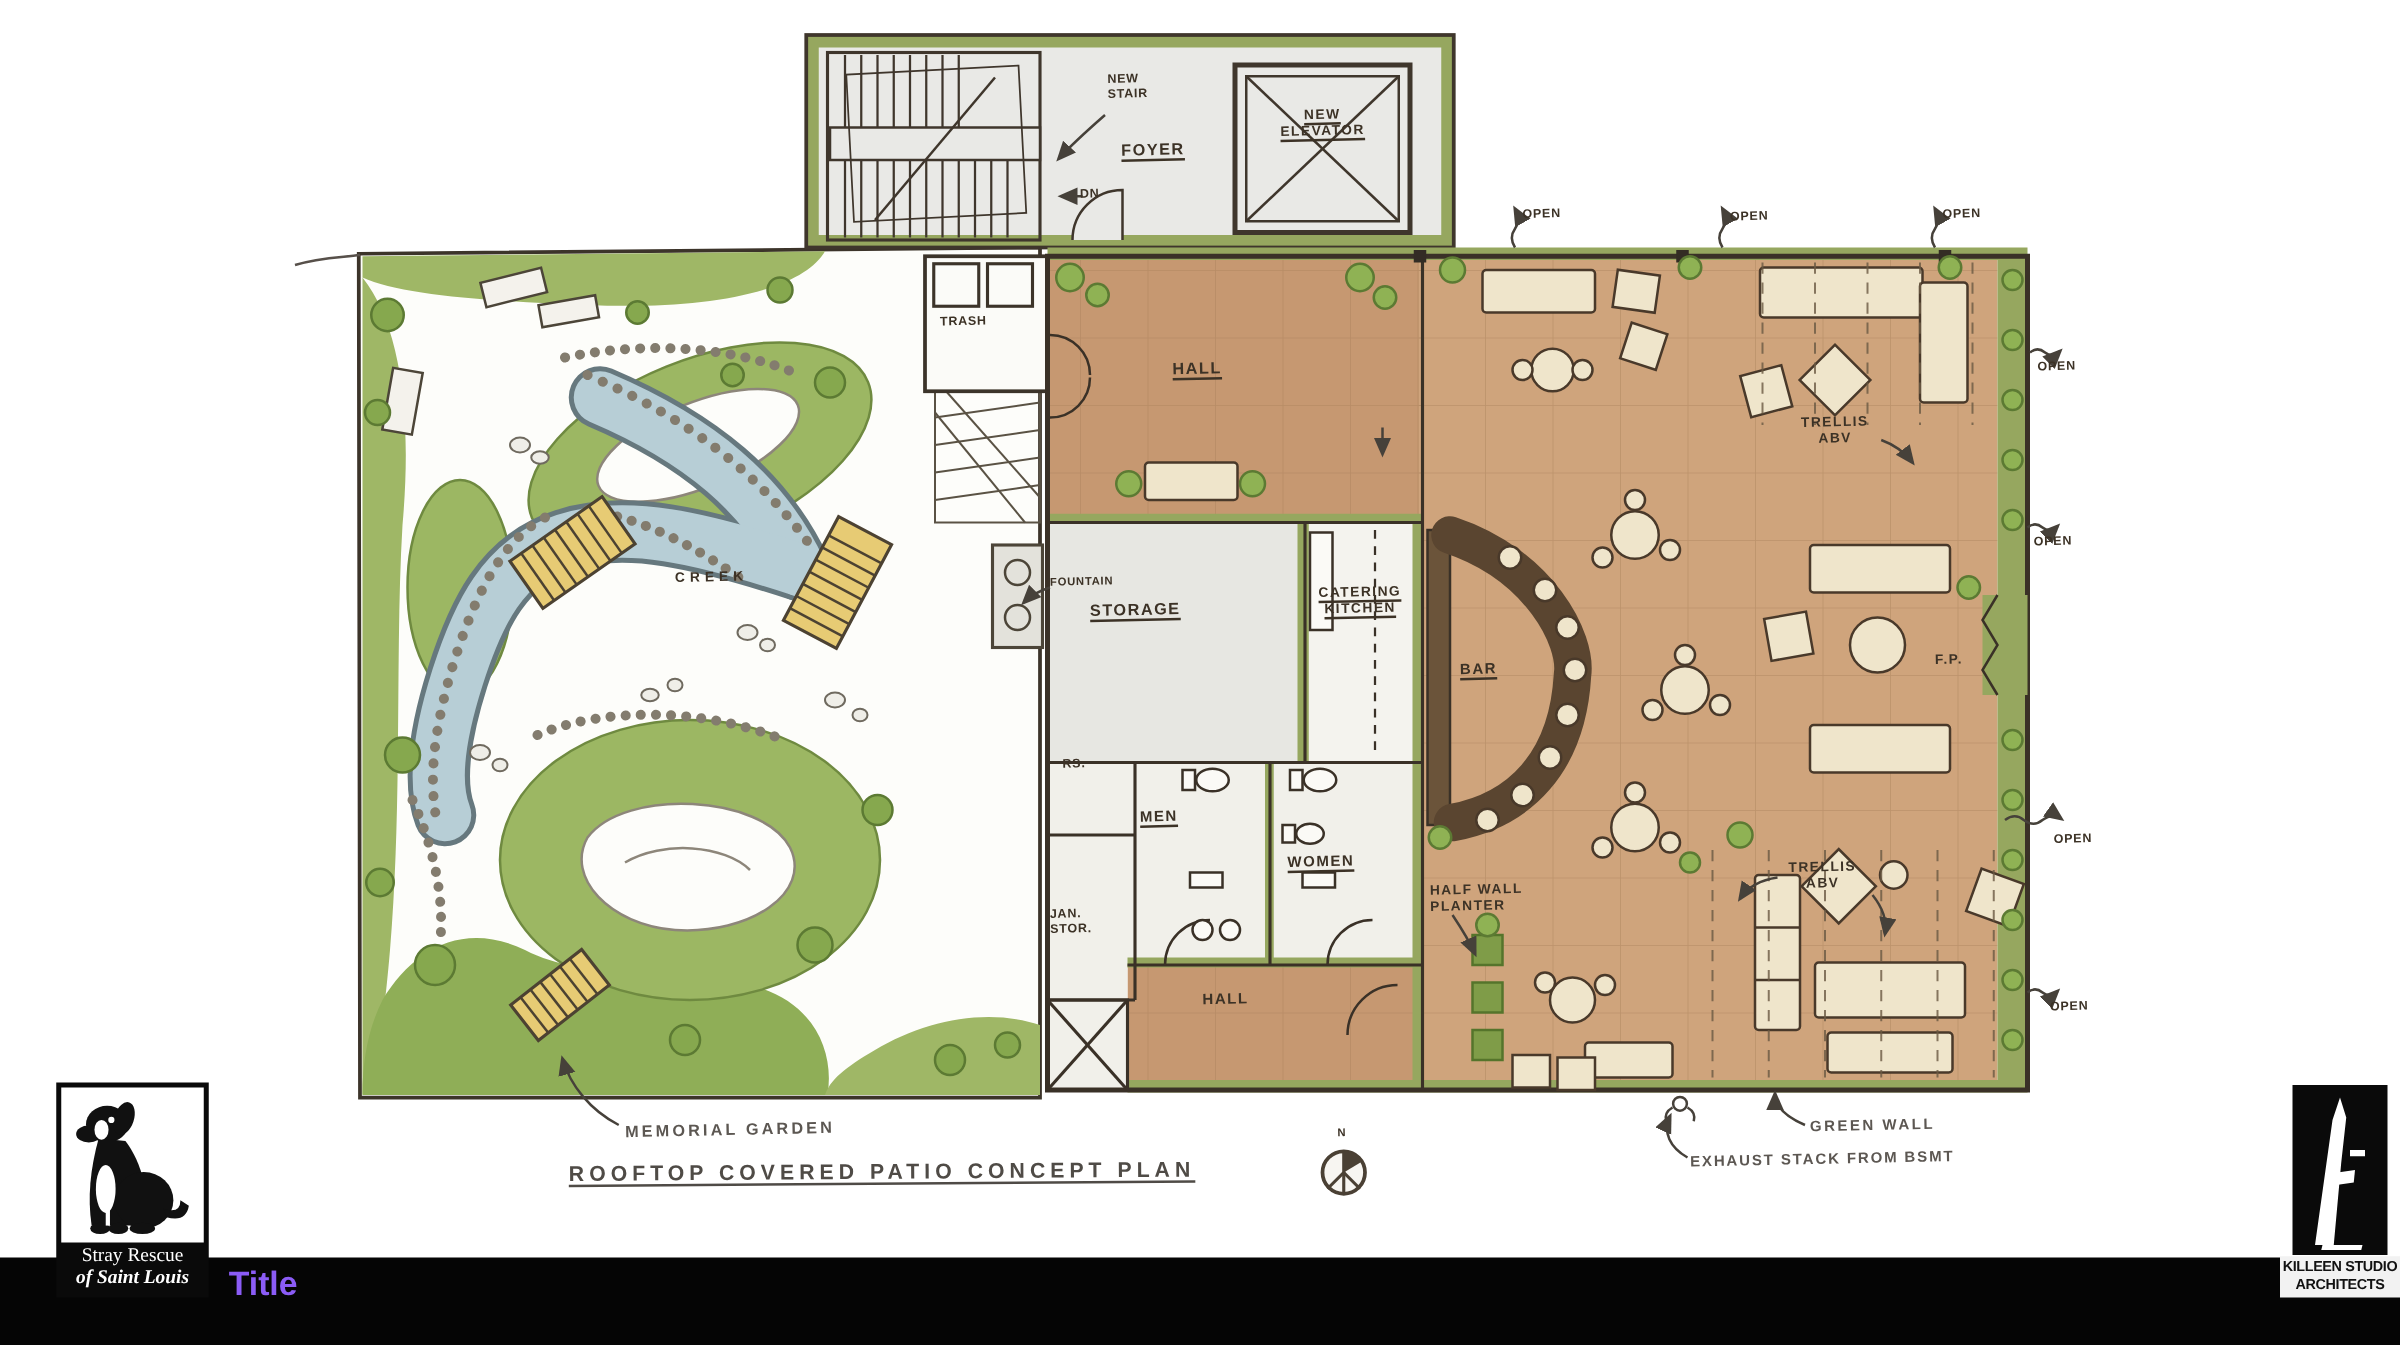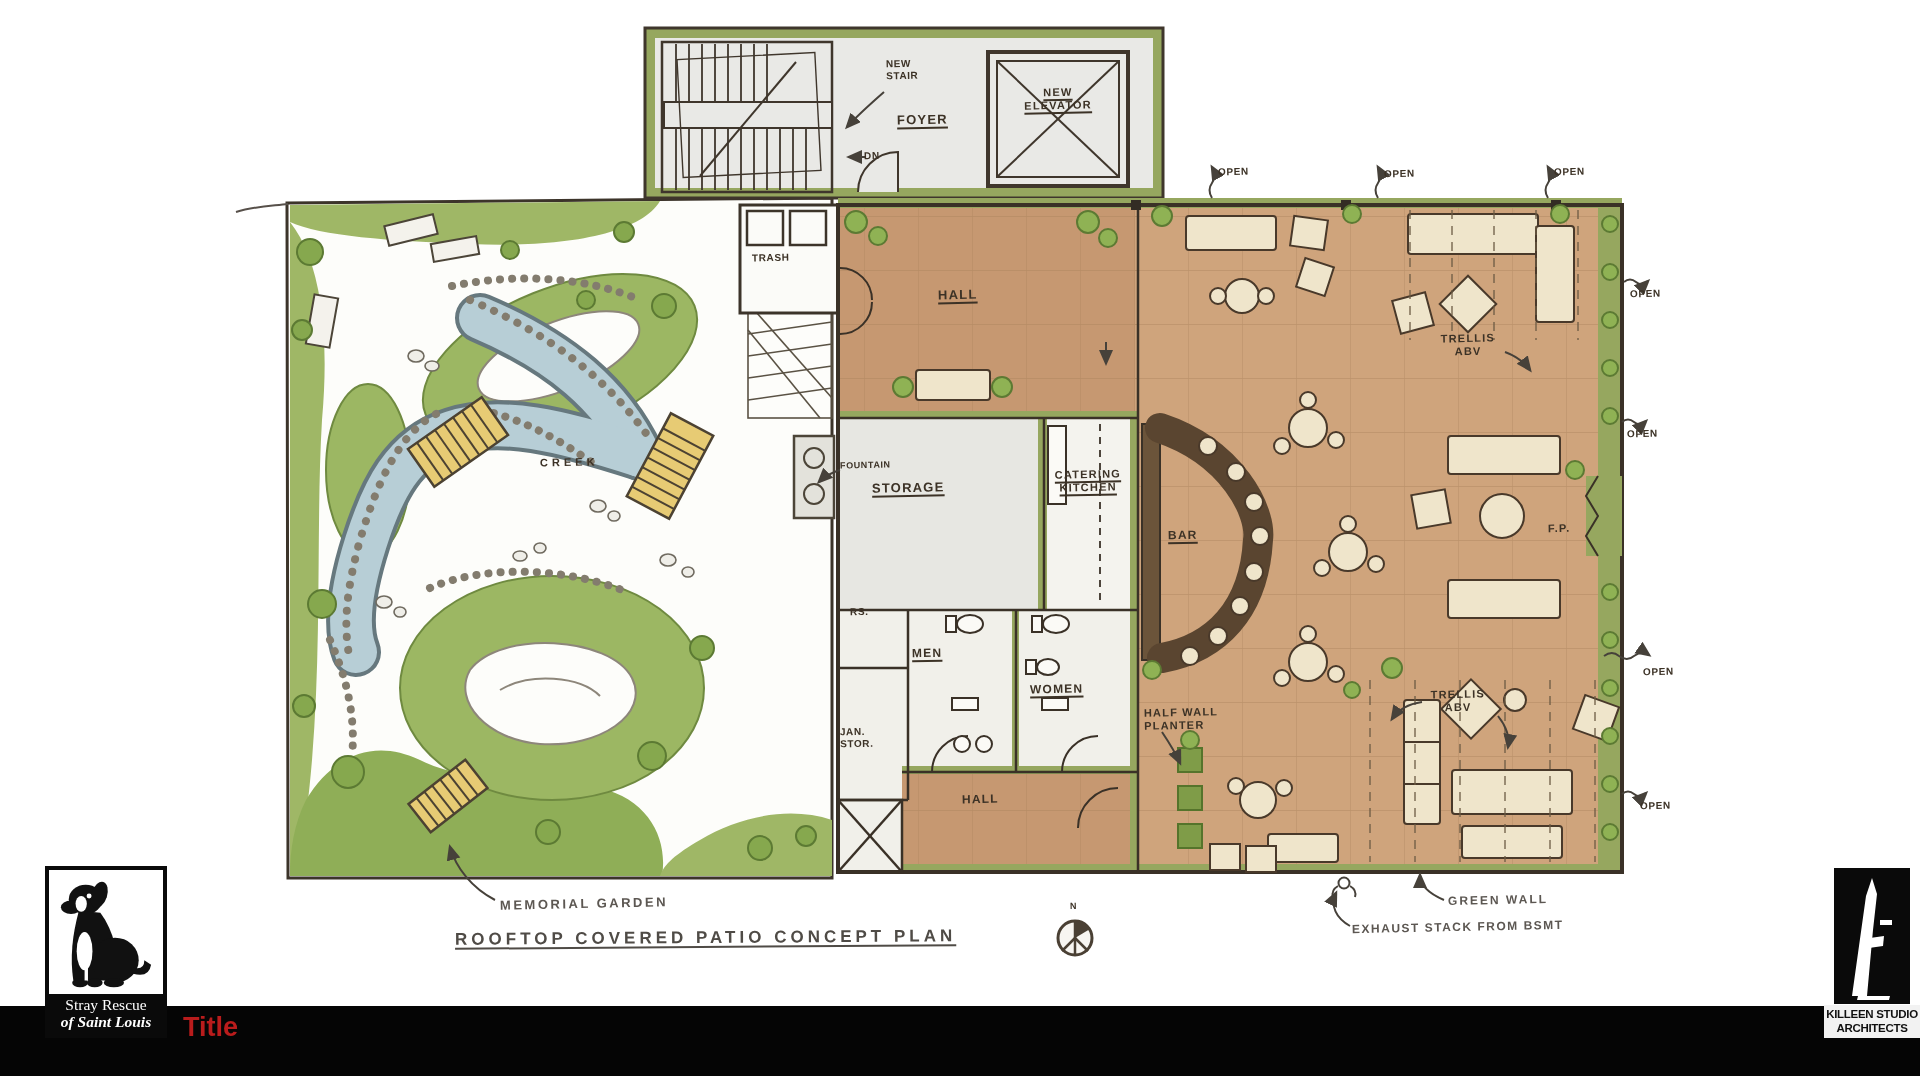--- a/index.html
+++ b/index.html
@@ -10,21 +10,21 @@
   .lbl{position:absolute;font-family:"Liberation Sans",sans-serif;font-weight:700;color:#3c3226;
        font-size:12px;letter-spacing:1.2px;line-height:1.2;white-space:pre-line;
        transform:rotate(-1.2deg);}
   .u{text-decoration:underline;text-decoration-thickness:1.5px;text-underline-offset:3px;}
   .c{text-align:center;}
   .sm{font-size:10px;letter-spacing:.6px;}
   .pencil{color:#5c5752;font-weight:700;}
   .title-lbl{font-size:17px;letter-spacing:4px;color:#4f4b46;transform:rotate(-0.4deg);}
   
   .footer{position:absolute;left:0;top:1006px;width:1920px;height:70px;background:#050505;}
-  .footer-title{position:absolute;left:183px;top:1012px;color:#b91c1c;font-size:27px;font-weight:700;
+  .footer-title{position:absolute;left:183px;top:1012px;color:#8b5cf6;font-size:27px;font-weight:700;
                 font-family:"Liberation Sans",sans-serif;}
   
   .logo-left{position:absolute;left:45px;top:866px;width:122px;height:172px;background:#0a0a0a;
              padding:16px;box-sizing:border-box;}
   .logo-left .art{position:absolute;left:4px;top:4px;width:114px;height:124px;background:#ffffff;}
   .logo-left .txt{position:absolute;left:0;top:130px;width:122px;text-align:center;color:#fff;
                   font-family:"Liberation Serif",serif;font-size:15.5px;line-height:1.12;}
   .logo-left .txt .l2{font-style:italic;font-weight:bold;}
   
   .logo-right{position:absolute;left:1834px;top:868px;width:76px;height:136px;background:#0a0a0a;}

